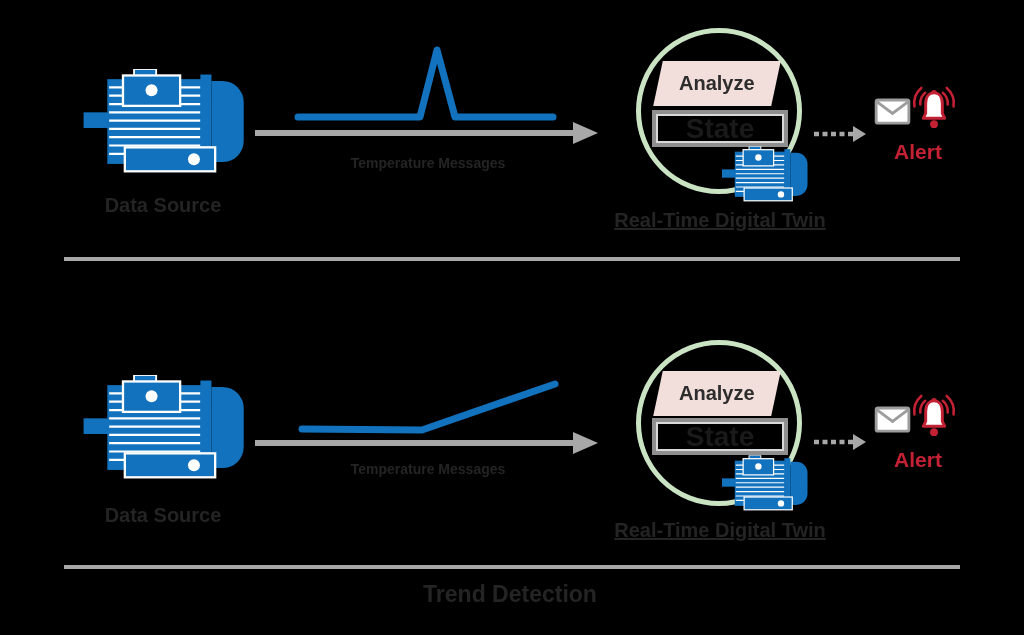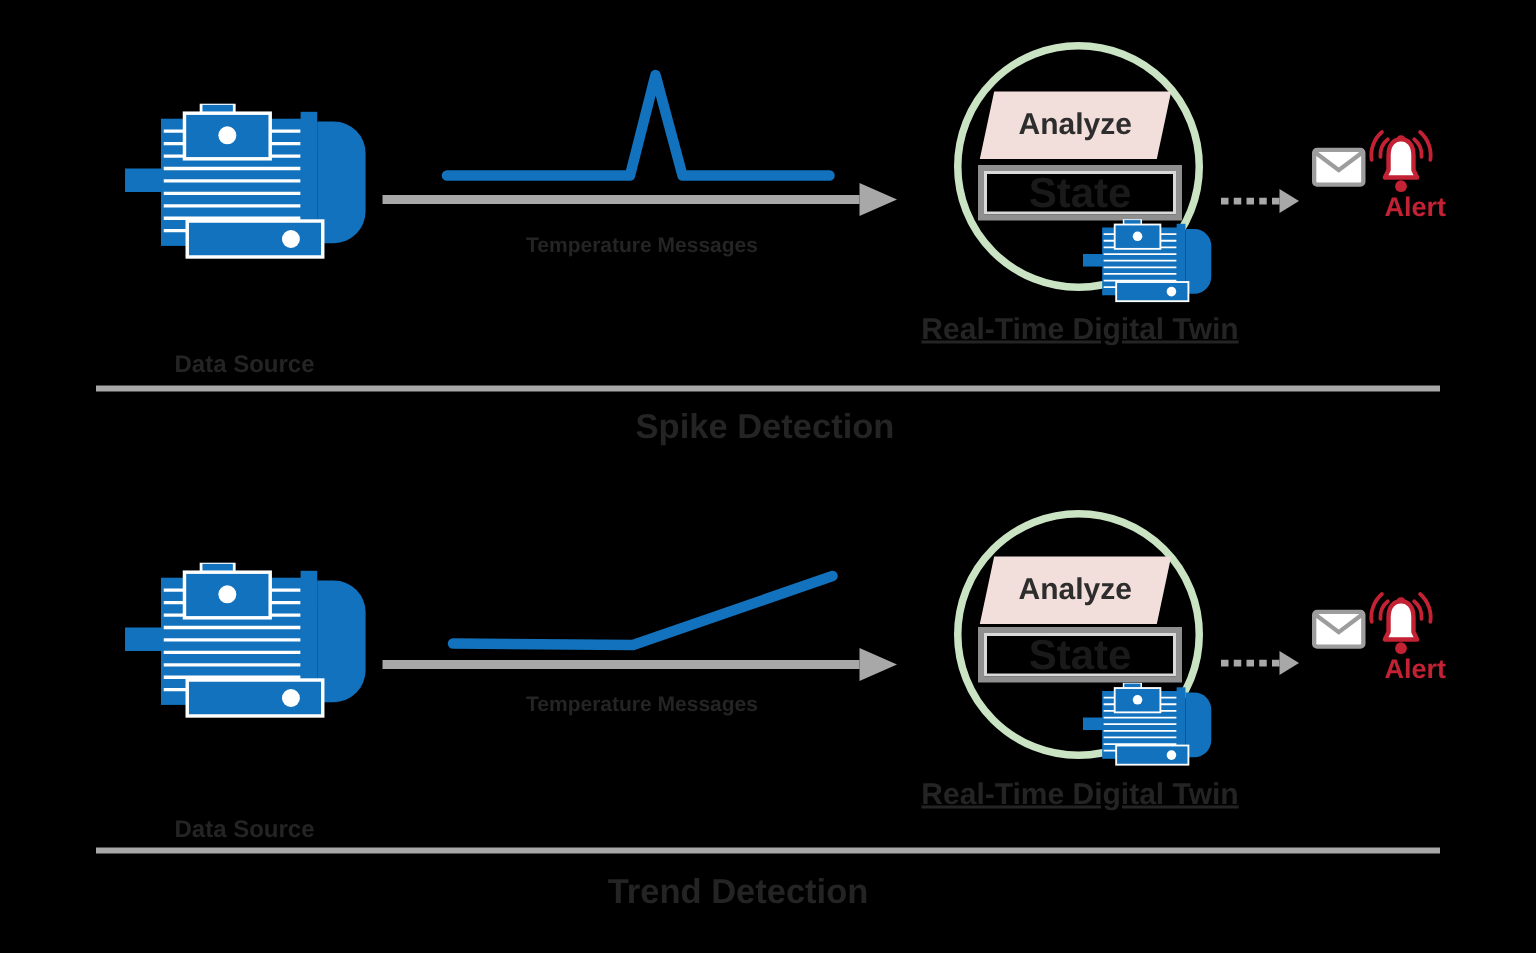--- a/index.html
+++ b/index.html
@@ -7,39 +7,39 @@
     --circle-green:#c9e3c3; --pink:#f2dedb; --red:#c32134; --box-gray:#8f8f8f;
     --box-inner:#d9d9d9; --envelope-gray:#9d9d9d; --analyze-text:#2d2d2d; --state-text:#1a1a1a;
   }
   html,body{margin:0;padding:0;background:var(--bg);}
   #canvas{
     position:relative;width:1024px;height:635px;background:var(--bg);
     font-family:"Liberation Sans",sans-serif;font-weight:700;overflow:hidden;
   }
   .abs{position:absolute;}
   .label{color:var(--text-dark);text-align:center;white-space:nowrap;}
-  .src-label{width:210px;font-size:16px;margin-top:41px;}
+  .src-label{width:210px;font-size:20px;}
   .msg-label{width:320px;font-size:14px;}
   .twin-label{width:250px;font-size:20px;text-decoration:underline;}
   .section-title{width:500px;font-size:23px;text-align:center;color:var(--text-dark);}
   .separator{height:4px;width:896px;left:64px;background:var(--arrow-gray);}
   .twin-circle{width:156px;height:156px;border:5px solid var(--circle-green);border-radius:50%;}
   .analyze{
     width:118px;height:45px;background:var(--pink);transform:skewX(-12deg);
     display:flex;align-items:center;justify-content:center;
   }
   .analyze span{transform:skewX(12deg);font-size:20px;color:var(--analyze-text);}
   .state-box{
     box-sizing:border-box;width:136px;height:37px;border:4px solid var(--box-gray);
     box-shadow:inset 0 0 0 2px var(--box-inner);
     display:flex;align-items:center;justify-content:center;
     font-size:28px;color:var(--state-text);
   }
   .alert-group{width:92px;height:66px;}
-  .alert-label{position:absolute;top:42px;left:0;width:92px;text-align:right;font-size:18px;color:var(--red);}
+  .alert-label{position:absolute;top:54px;left:0;width:92px;text-align:center;font-size:21px;color:var(--red);}
   svg{display:block;}
 </style>
 </head>
 <body>
 
 <svg width="0" height="0" style="position:absolute" aria-hidden="true">
   <defs>
     <symbol id="motor" viewBox="0 0 175 115">
       <rect x="0" y="47" width="30" height="17" style="fill:var(--blue)"></rect>
       <rect x="26" y="11" width="102" height="92" style="fill:var(--blue)"></rect>
@@ -116,21 +116,20 @@
     <svg class="abs" style="left:2px;top:12px" width="37" height="27" viewBox="0 0 38 28">
         <use href="#envelope"></use>
       </svg>
     <svg class="abs" style="left:38px;top:0" width="48" height="45" viewBox="0 0 48 46">
         <use href="#bell"></use>
       </svg>
     <div class="alert-label">Alert</div>
   </div>
 
   <div class="abs separator" style="top:257px"></div>
-  <div class="abs section-title" style="left:260px;top:271px">Spike Detection</div>
 
   <svg class="abs" style="left:83px;top:375px" width="162" height="106" viewBox="0 0 175 115">
       <use href="#motor"></use>
     </svg>
   <div class="abs label src-label" style="left:58px;top:504px">Data Source</div>
 
   <svg class="abs" style="left:290px;top:370px" width="315" height="80" viewBox="0 0 315 80">
     <polyline points="12,59 132,60 265,14" style="fill:none;stroke:var(--blue);stroke-width:7;stroke-linejoin:round;stroke-linecap:round"></polyline>
   </svg>
   <svg class="abs" style="left:253px;top:430px" width="345" height="26" viewBox="0 0 345 26">
@@ -159,15 +158,15 @@
     <svg class="abs" style="left:2px;top:12px" width="37" height="27" viewBox="0 0 38 28">
         <use href="#envelope"></use>
       </svg>
     <svg class="abs" style="left:38px;top:0" width="48" height="45" viewBox="0 0 48 46">
         <use href="#bell"></use>
       </svg>
     <div class="alert-label">Alert</div>
   </div>
 
   <div class="abs separator" style="top:565px"></div>
-  <div class="abs section-title" style="left:242px;top:581px">Trend Detection</div>
+  <div class="abs section-title" style="left:260px;top:581px">Trend Detection</div>
 
 </div>
 
 </body></html>

